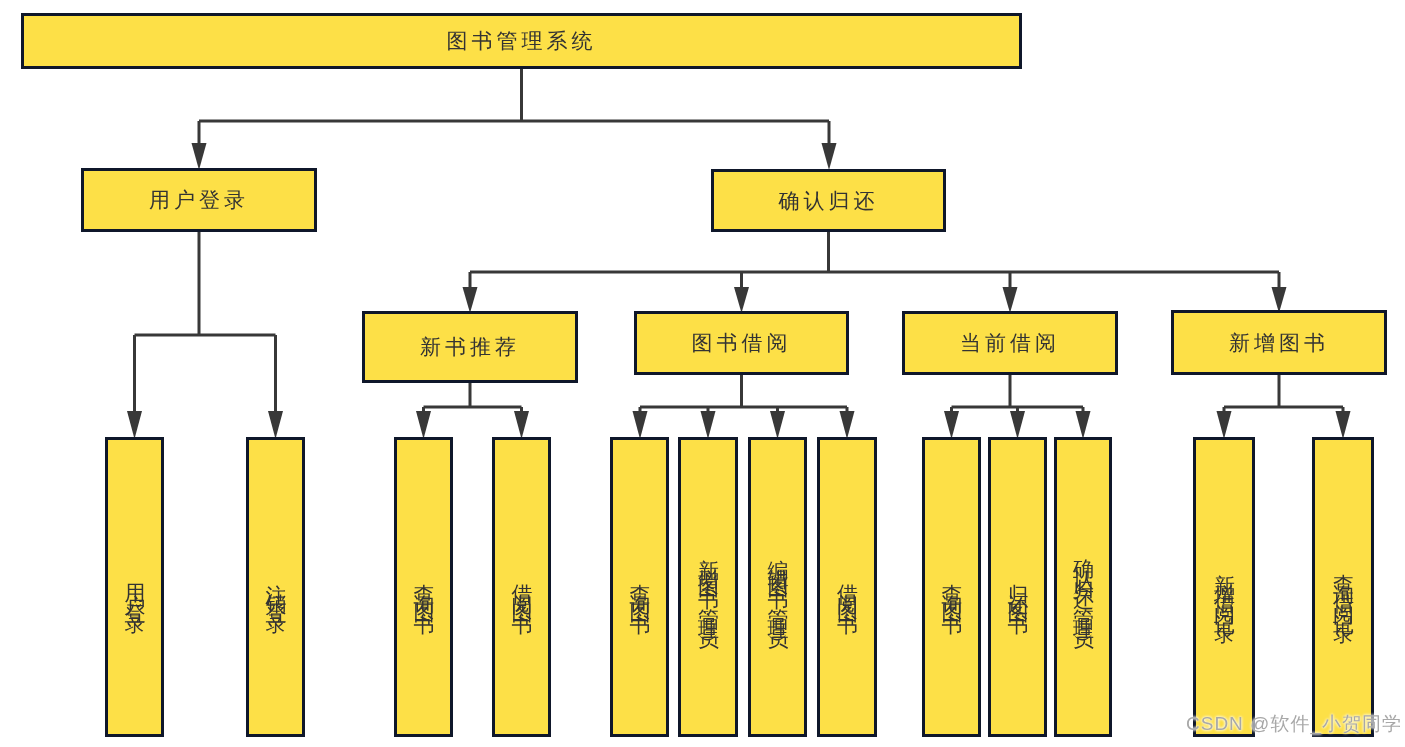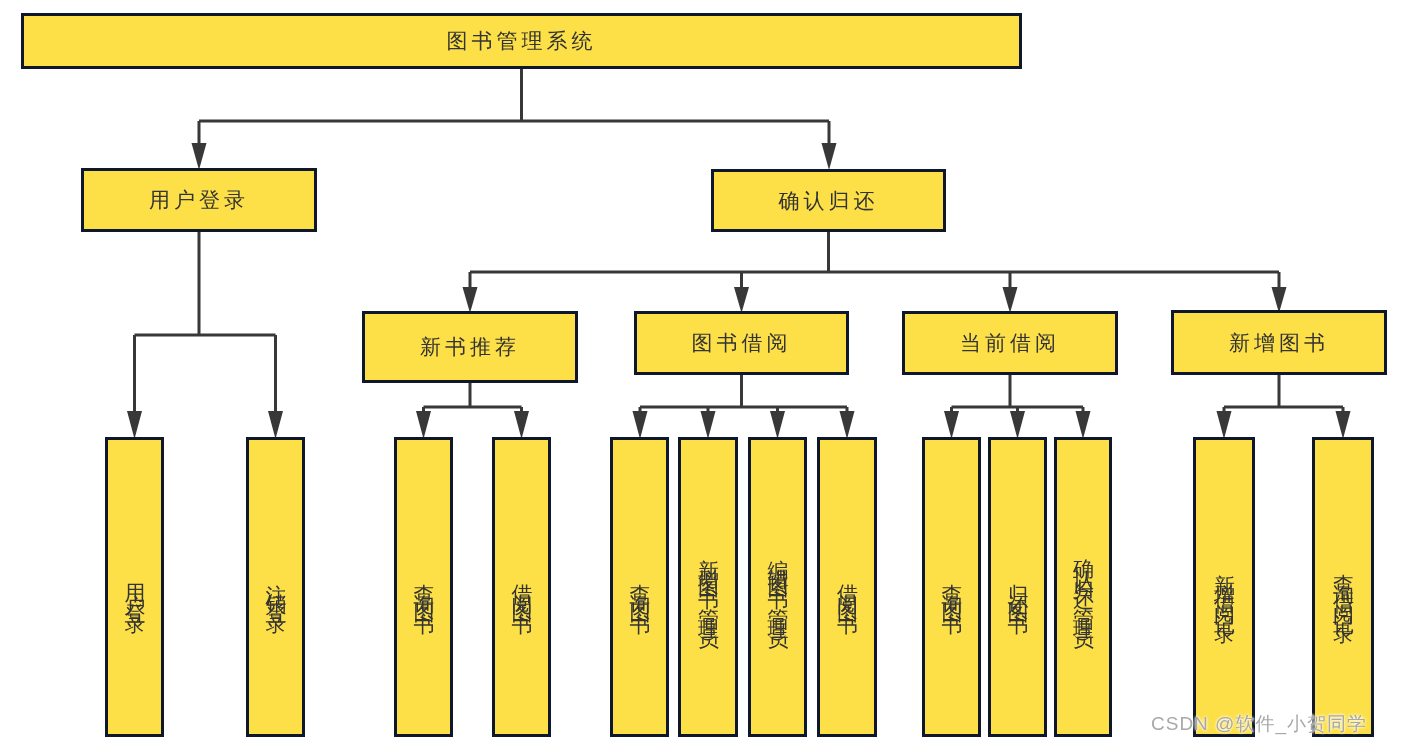--- a/index.html
+++ b/index.html
@@ -15,21 +15,21 @@
     background:#fde047;border:3px solid #0f172a;color:#333333;
     display:flex;align-items:center;justify-content:center;font-family:Liberation Serif, serif;
   }
   .hnode{font-size:21px;letter-spacing:4px;white-space:nowrap;}
   .vnode .vtext{
     writing-mode:vertical-lr;text-orientation:mixed;
     font-size:21px;line-height:1;letter-spacing:10px;
     color:#333333;
   }
   .watermark{
-    position:absolute;z-index:3;left:1151px;top:711px;
+    position:absolute;z-index:3;left:1186px;top:711px;
     font-size:19px;color:#a8a8a8;white-space:nowrap;letter-spacing:1px;
     text-shadow:0 0 3px #ffffff,0 0 3px #ffffff;
   }
 </style>
 </head>
 <body>
 
 <div id="stage">
 
   <svg class="connectors" width="1405" height="747" viewBox="0 0 1405 747" fill="none" stroke="#383838" stroke-width="3">

